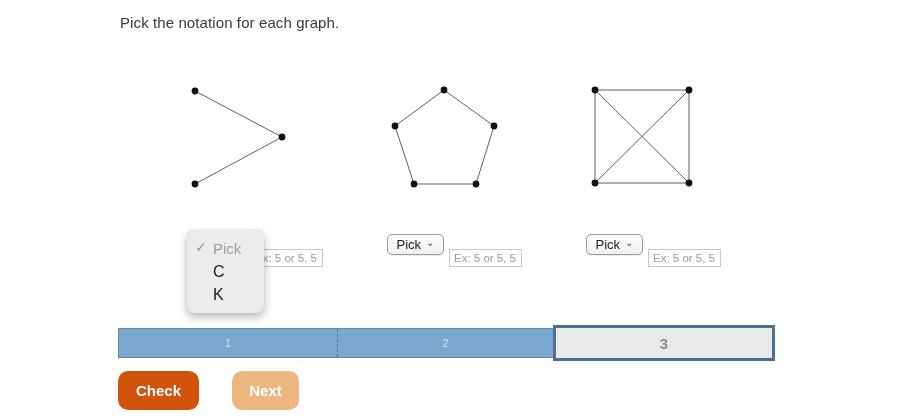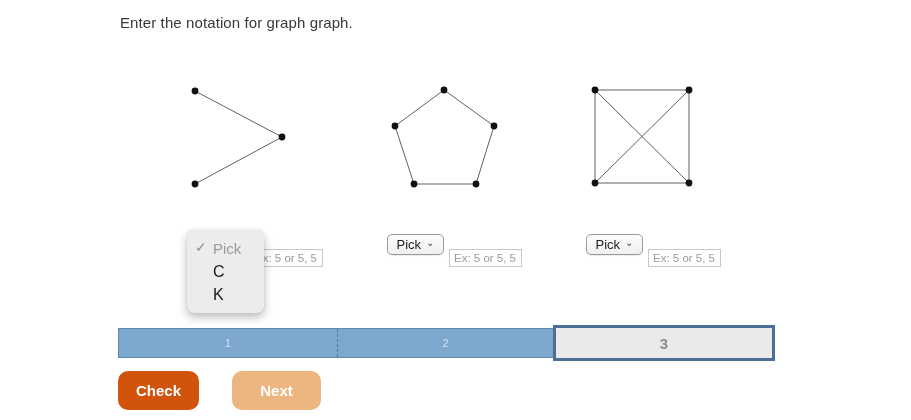--- a/index.html
+++ b/index.html
@@ -65,28 +65,28 @@
   }
 
   
   .btn{
     position:absolute;top:371px;height:39px;border:none;border-radius:10px;
     color:#ffffff;font-weight:bold;font-size:15px;
     font-family:"Liberation Sans", sans-serif;cursor:pointer;
     display:flex;align-items:center;justify-content:center;
   }
   .btn-check{left:118px;width:81px;background:#d2540c;}
-  .btn-next{left:232px;width:89px;background:#edb680;cursor:default;}
+  .btn-next{left:232px;width:67px;background:#edb680;cursor:default;}
 </style>
 </head>
 <body>
 
 <div class="page">
 
-  <div class="title">Enter the notation for graph graph.</div>
+  <div class="title">Pick the notation for each graph.</div>
 
   <svg id="graphs-canvas" width="911" height="420">
       <g>
         <line x1="195" y1="91" x2="282" y2="137" stroke="#606060" stroke-width="1"></line>
         <line x1="282" y1="137" x2="195" y2="184" stroke="#606060" stroke-width="1"></line>
         <circle cx="195" cy="91" r="3.4" fill="#111111"></circle>
         <circle cx="282" cy="137" r="3.4" fill="#111111"></circle>
         <circle cx="195" cy="184" r="3.4" fill="#111111"></circle>
       </g>
       <g>

